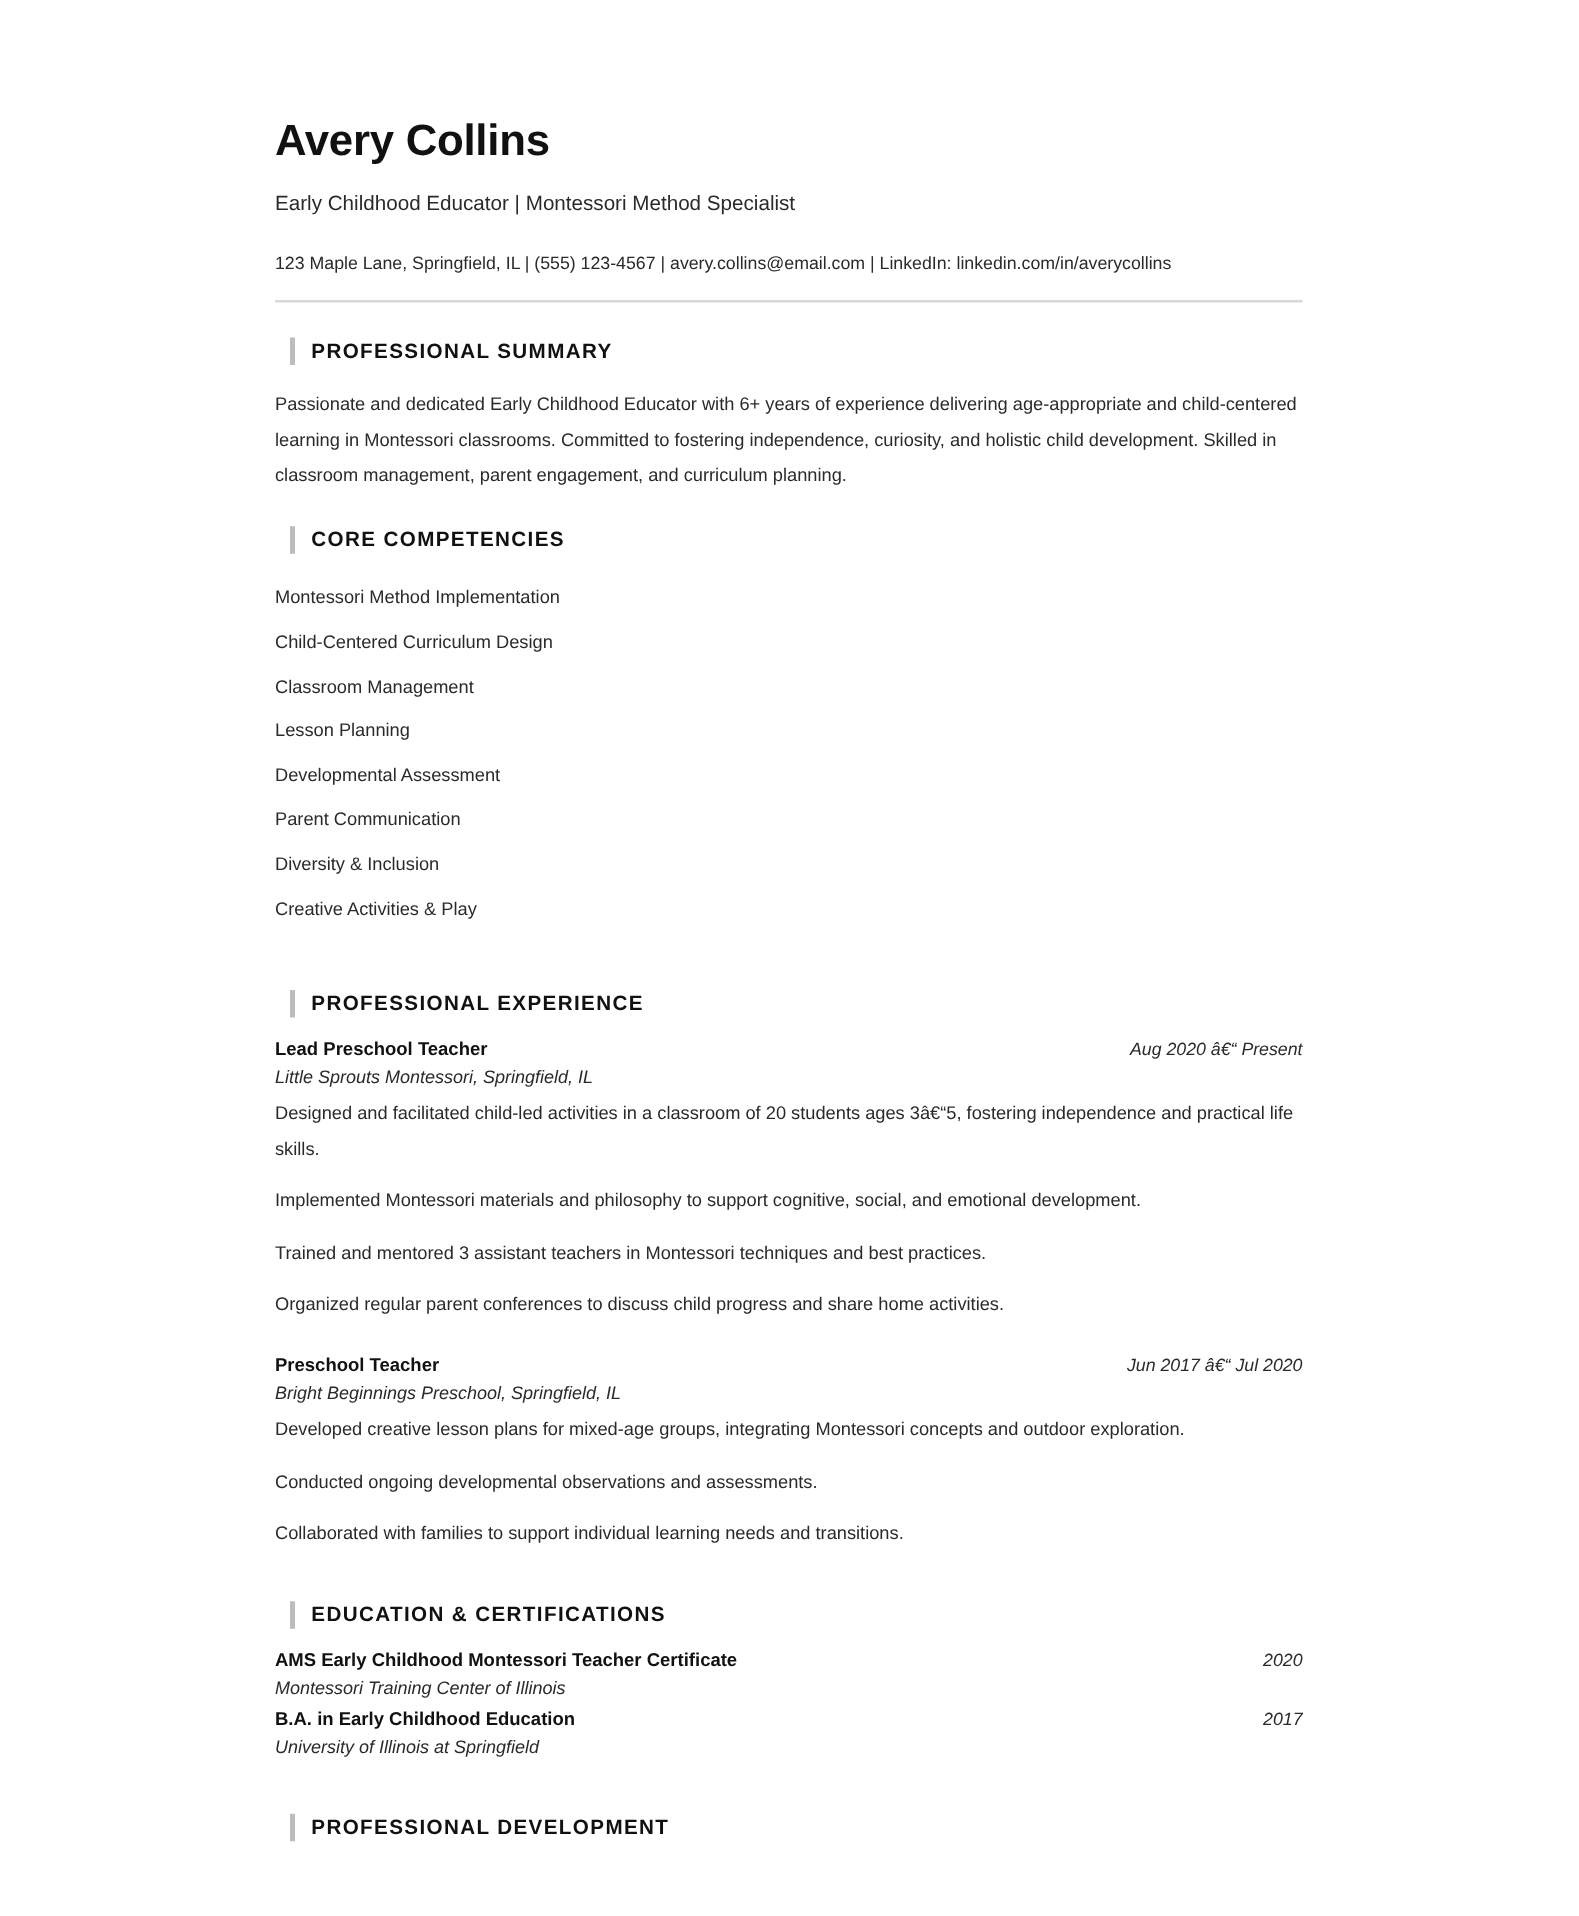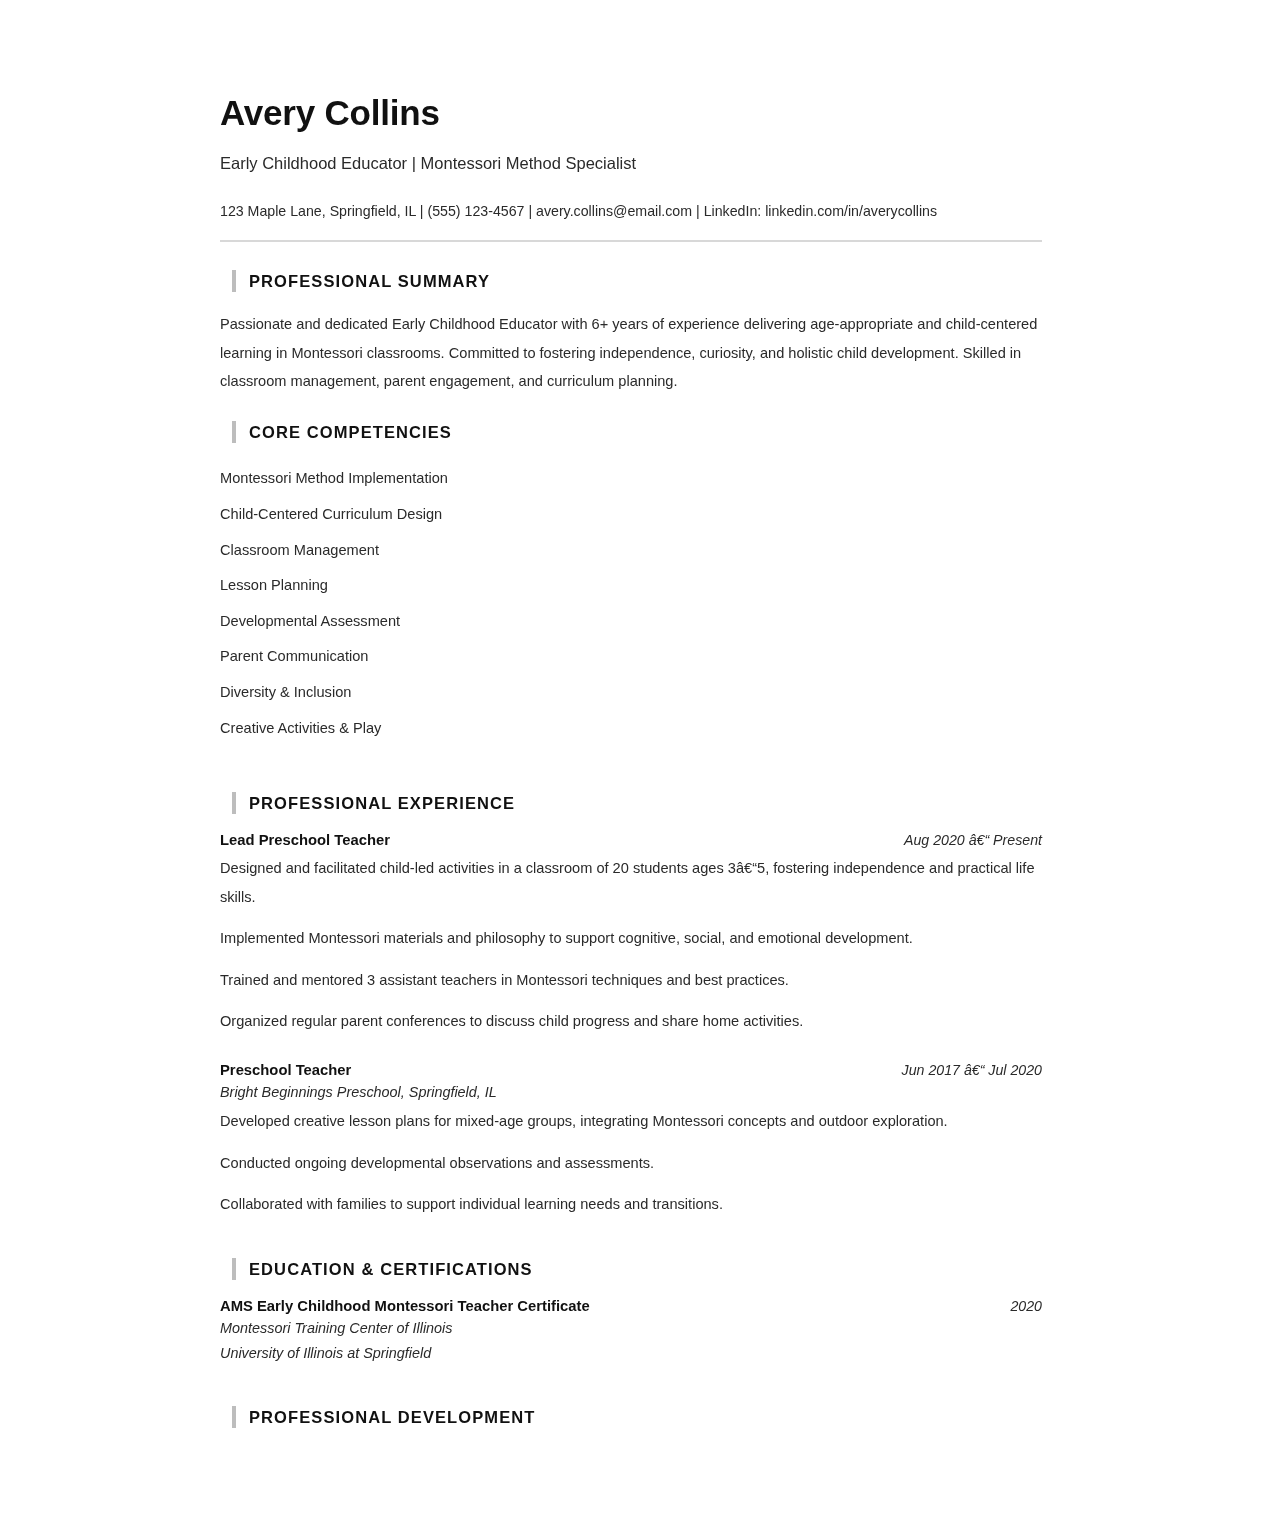--- a/index.html
+++ b/index.html
@@ -205,20 +205,21 @@
       <div class="section-head">
         <span class="accent-bar"></span>
         <span class="section-title">PROFESSIONAL EXPERIENCE</span>
       </div>
 
       <div class="job">
         <div class="job-head">
           <span class="job-title">Lead Preschool Teacher</span>
           <span class="job-dates">Aug 2020 â€“ Present</span>
         </div>
+        <div class="job-org">Little Sprouts Montessori, Springfield, IL</div>
         <p class="bullet">Designed and facilitated child-led activities in a classroom of 20 students ages 3â€“5, fostering independence and practical life skills.</p>
         <p class="bullet">Implemented Montessori materials and philosophy to support cognitive, social, and emotional development.</p>
         <p class="bullet">Trained and mentored 3 assistant teachers in Montessori techniques and best practices.</p>
         <p class="bullet">Organized regular parent conferences to discuss child progress and share home activities.</p>
       </div>
 
       <div class="job-spacer"></div>
 
       <div class="job">
         <div class="job-head">
@@ -242,20 +243,24 @@
 
       <div class="edu-item">
         <div class="edu-head">
           <span class="edu-title">AMS Early Childhood Montessori Teacher Certificate</span>
           <span class="edu-year">2020</span>
         </div>
         <div class="edu-school">Montessori Training Center of Illinois</div>
       </div>
 
       <div class="edu-item">
+        <div class="edu-head">
+          <span class="edu-title">B.A. in Early Childhood Education</span>
+          <span class="edu-year">2017</span>
+        </div>
         <div class="edu-school">University of Illinois at Springfield</div>
       </div>
     </div>
 
     <div class="gap-lg"></div>
 
     <div class="section">
       <div class="section-head">
         <span class="accent-bar"></span>
         <span class="section-title">PROFESSIONAL DEVELOPMENT</span>

